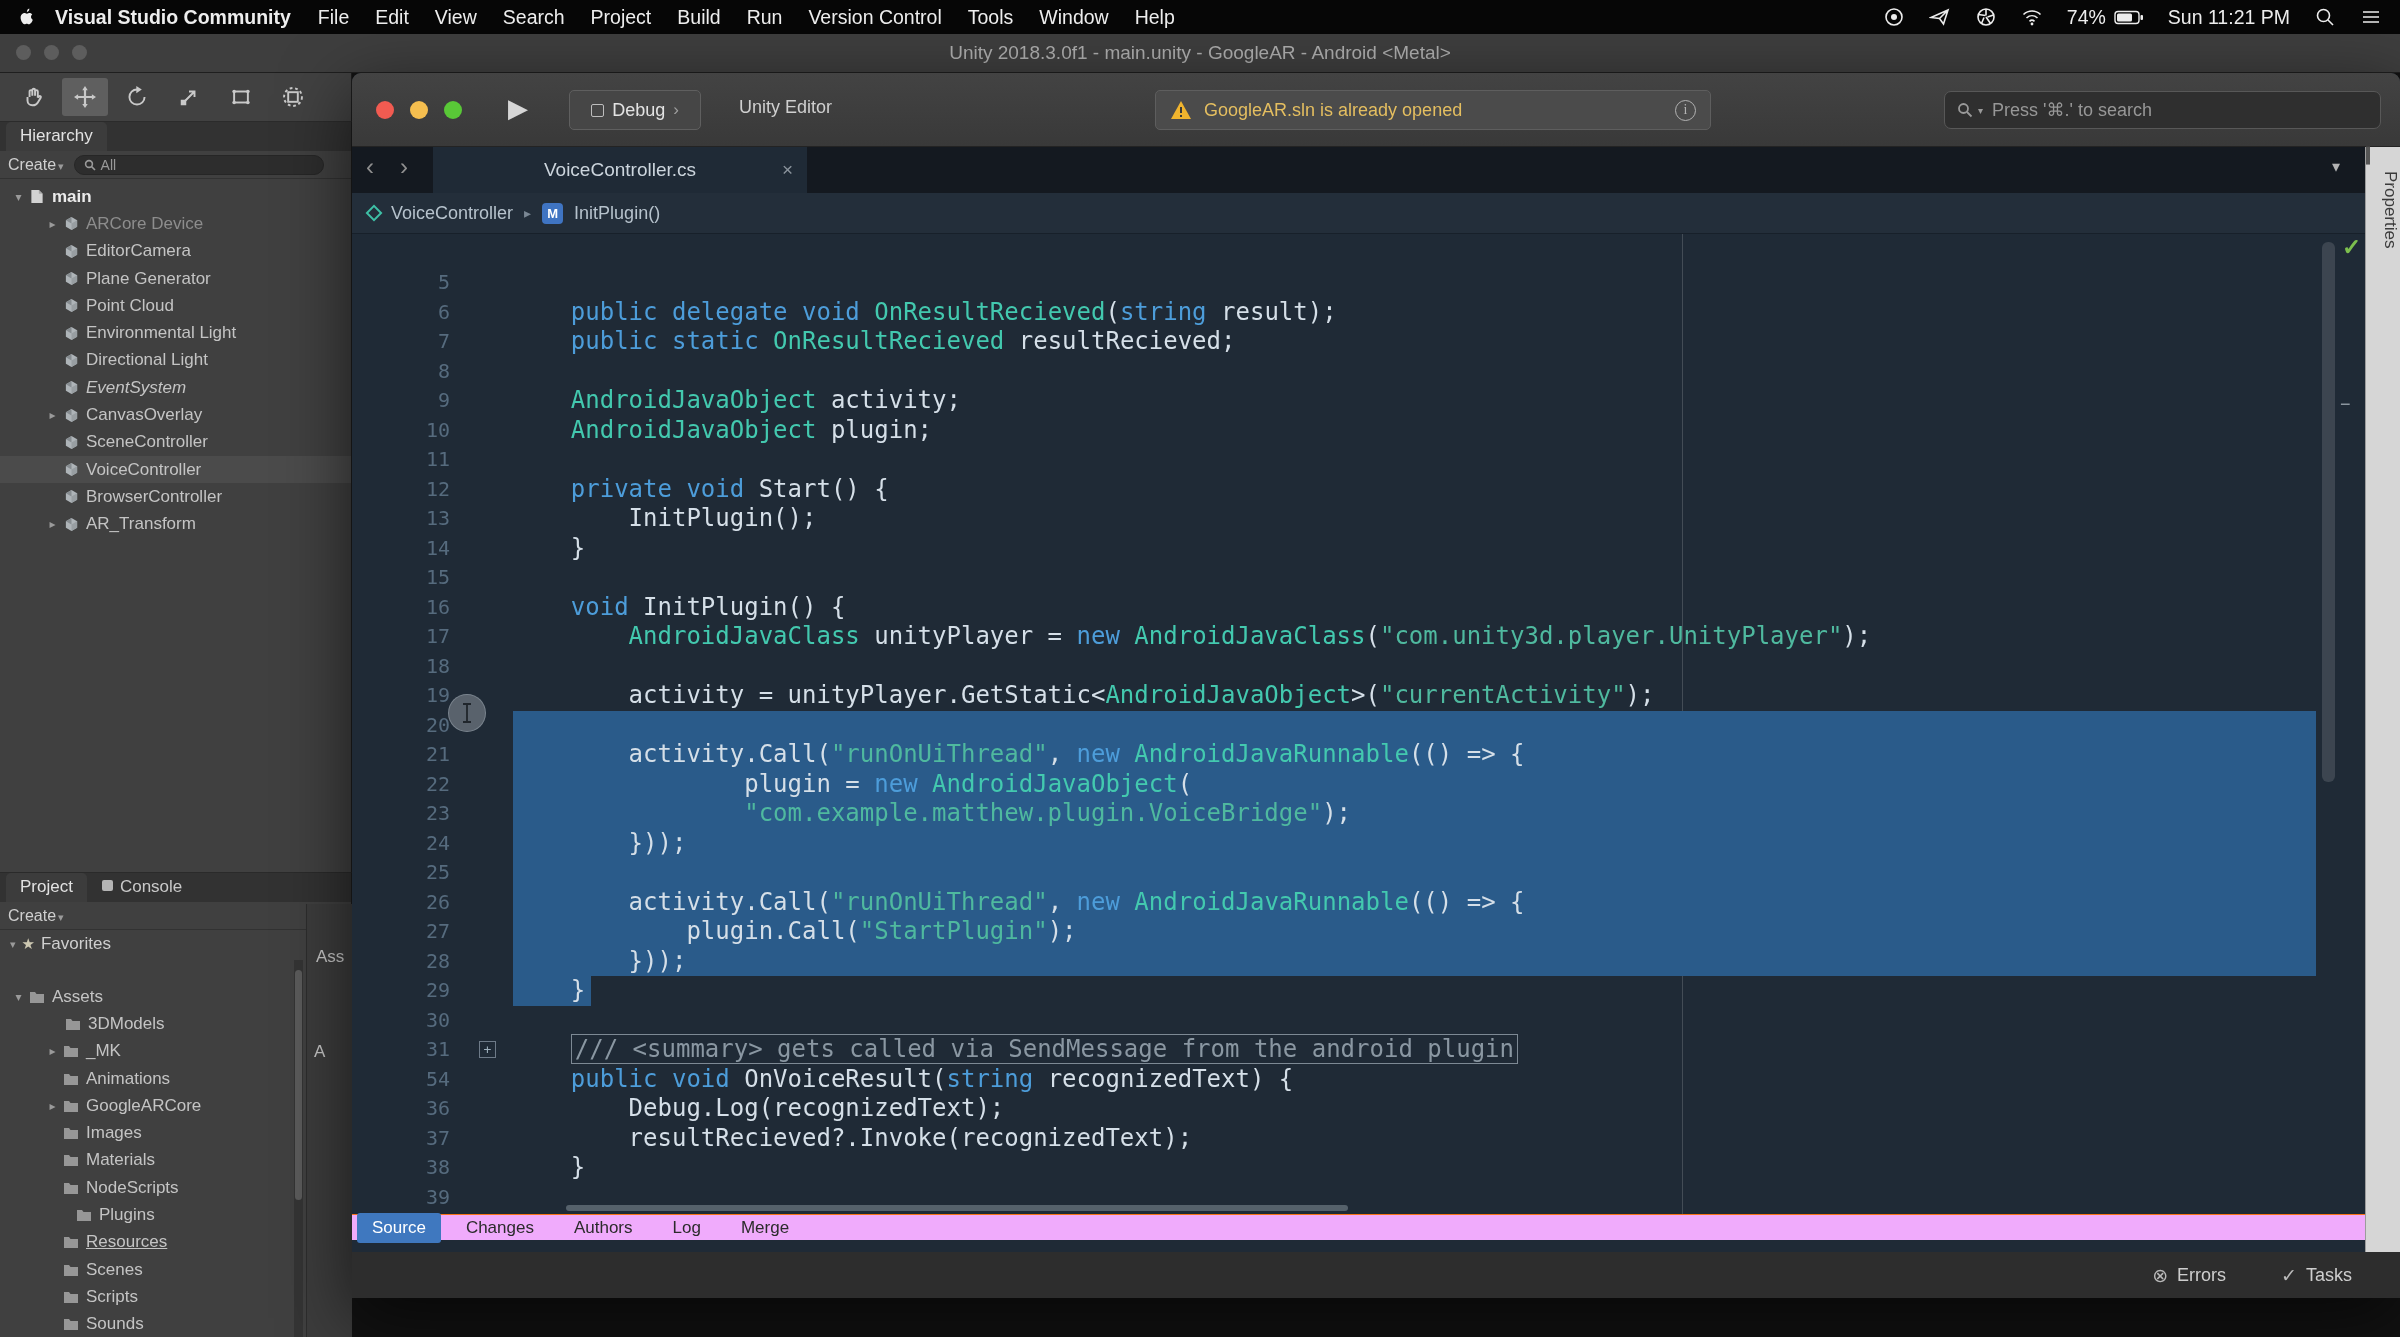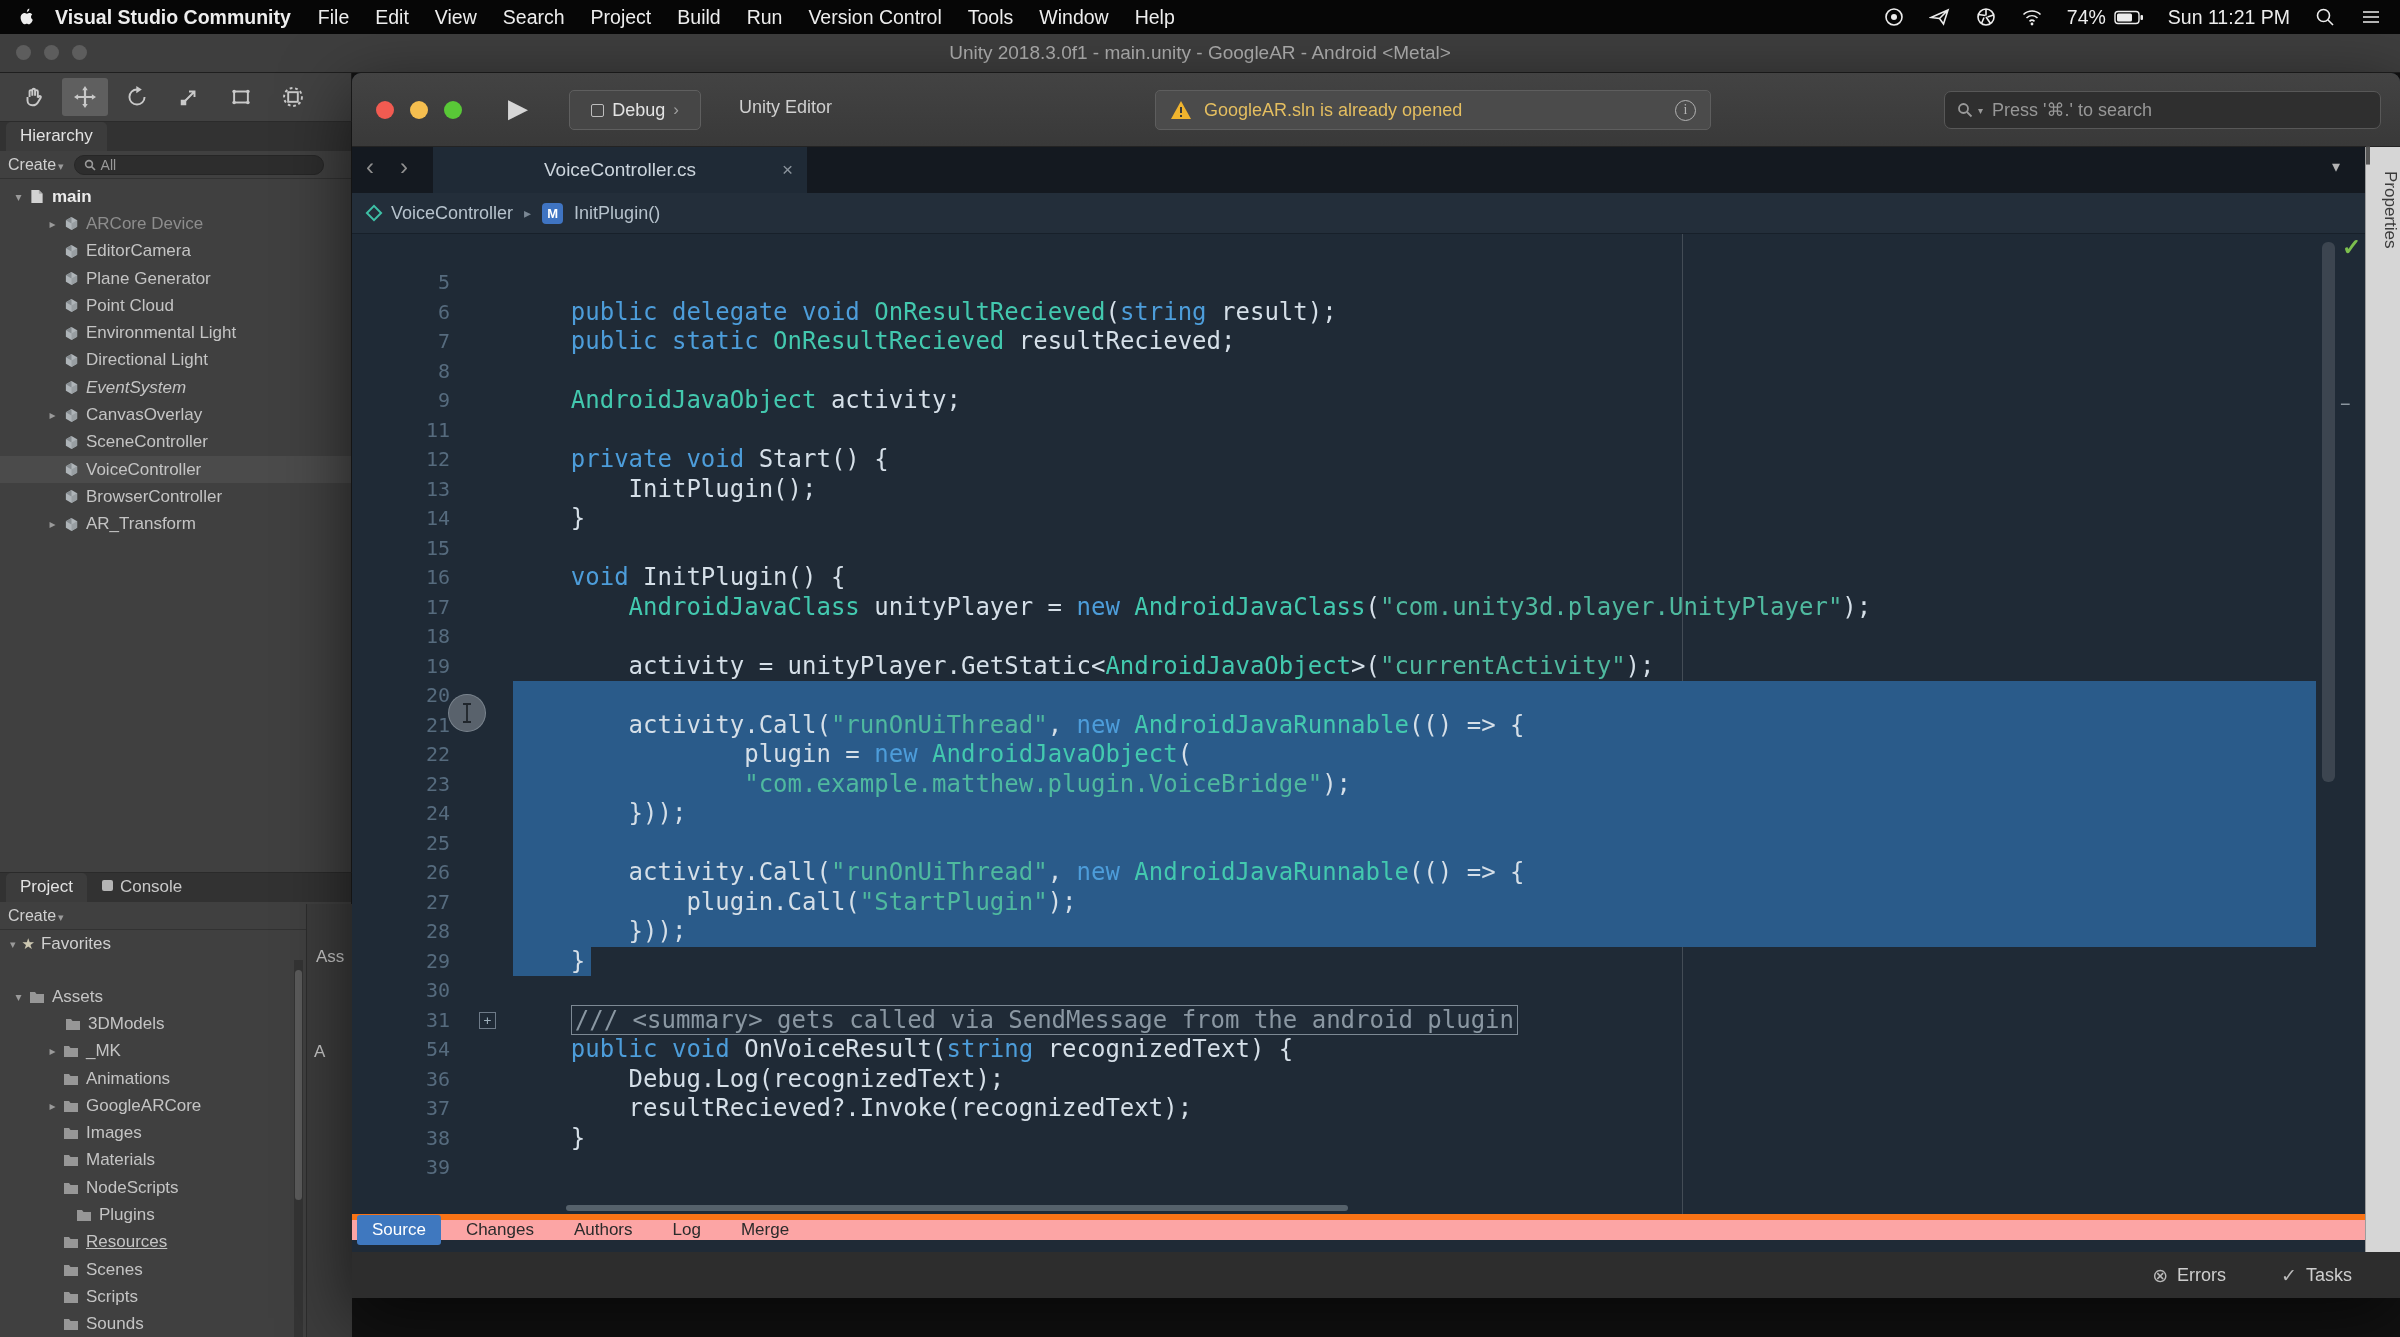--- a/index.html
+++ b/index.html
@@ -90,21 +90,21 @@
 .selhl.part{width:78px}
 .tk-k{color:#4d9dda}.tk-t{color:#43c9af}.tk-s{color:#4fb99f}.tk-w{color:#d5dfe8}
 .tk-cb{color:#8a97a2;border:1px solid #7d8994;padding:0 3px}
 .fold{position:absolute;left:127px;top:6px;width:17px;height:17px;border:1px solid #6d7a88;color:#9fb0bd;font:13px/15px "DejaVu Sans Mono",monospace;text-align:center;z-index:3}
 #cursor-pointer{position:absolute;left:96px;top:460px;width:38px;height:38px;border-radius:50%;background:rgba(225,230,235,.30);border:1px solid rgba(150,160,170,.55);display:flex;align-items:center;justify-content:center;z-index:5}
 #cursor-pointer svg{width:14px;height:22px;stroke:#20262c;stroke-width:1.8;fill:none}
 #vscroll{position:absolute;left:1970px;top:8px;width:13px;height:540px;background:rgba(255,255,255,.13);border-radius:6px}
 #okcheck{position:absolute;left:1990px;top:0px;color:#7cbf4e;font-size:23px;font-weight:bold}
 #foldmark{position:absolute;left:1988px;top:160px;color:#9aa5ad;font-size:18px}
 #hscroll{position:absolute;left:214px;bottom:3px;width:782px;height:6px;background:rgba(150,163,173,.45);border-radius:3px}
-#btabsbar{position:absolute;left:0;top:1141px;width:100%;height:26px;background:#fca5a5;border-top:6px solid #f97316;display:flex;align-items:center;gap:10px;padding-left:5px;font-size:17px;color:#2b2b2b}
+#btabsbar{position:absolute;left:0;top:1141px;width:100%;height:26px;background:#f0abfc;border-top:1px solid #f97316;display:flex;align-items:center;gap:10px;padding-left:5px;font-size:17px;color:#2b2b2b}
 .btab{padding:5px 15px;border-radius:3px}
 .btab.active{background:#3f78bf;color:#fff}
 #vstatusbar{position:absolute;left:0;top:1179px;width:100%;height:46px;background:#2d2d2d;display:flex;align-items:center;justify-content:flex-end;gap:55px;padding-right:48px;font-size:18px;color:#cecece}
 .statgrp{display:flex;align-items:center;gap:9px}
 .statgrp .gic{color:#b9b9b9;font-size:19px}
 #propstrip{position:absolute;right:0;top:74px;width:35px;height:1105px;background:#d6d6d6;border-left:1px solid #9c9c9c}
 #propstrip .pico{width:15px;height:15px;margin:10px auto 2px;border:1.5px solid #555;border-radius:2px}
 #propstrip .pico2{width:15px;height:4px;margin:2px auto 8px;border:1.5px solid #555;border-radius:2px}
 #propstrip .vtxt{writing-mode:vertical-rl;font-size:17px;color:#3a3a3a;margin:6px auto 0;display:block;text-align:center;width:100%}
 </style>
@@ -583,20 +583,21 @@
   </div>
 
   <div id="editor">
     <div id="colguide"></div>
     <div id="code-lines">
         <div class="cl"><span class="ln">5</span><span class="codeseg"></span></div>
         <div class="cl"><span class="ln">6</span><span class="codeseg"><span class="tk-w">    </span><span class="tk-k">public delegate void </span><span class="tk-t">OnResultRecieved</span><span class="tk-w">(</span><span class="tk-k">string</span><span class="tk-w"> result);</span></span></div>
         <div class="cl"><span class="ln">7</span><span class="codeseg"><span class="tk-w">    </span><span class="tk-k">public static </span><span class="tk-t">OnResultRecieved</span><span class="tk-w"> resultRecieved;</span></span></div>
         <div class="cl"><span class="ln">8</span><span class="codeseg"></span></div>
         <div class="cl"><span class="ln">9</span><span class="codeseg"><span class="tk-w">    </span><span class="tk-t">AndroidJavaObject</span><span class="tk-w"> activity;</span></span></div>
+        <div class="cl"><span class="ln">10</span><span class="codeseg"><span class="tk-w">    </span><span class="tk-t">AndroidJavaObject</span><span class="tk-w"> plugin;</span></span></div>
         <div class="cl"><span class="ln">11</span><span class="codeseg"></span></div>
         <div class="cl"><span class="ln">12</span><span class="codeseg"><span class="tk-w">    </span><span class="tk-k">private void </span><span class="tk-w">Start() {</span></span></div>
         <div class="cl"><span class="ln">13</span><span class="codeseg"><span class="tk-w">        InitPlugin();</span></span></div>
         <div class="cl"><span class="ln">14</span><span class="codeseg"><span class="tk-w">    }</span></span></div>
         <div class="cl"><span class="ln">15</span><span class="codeseg"></span></div>
         <div class="cl"><span class="ln">16</span><span class="codeseg"><span class="tk-w">    </span><span class="tk-k">void </span><span class="tk-w">InitPlugin() {</span></span></div>
         <div class="cl"><span class="ln">17</span><span class="codeseg"><span class="tk-w">        </span><span class="tk-t">AndroidJavaClass</span><span class="tk-w"> unityPlayer = </span><span class="tk-k">new </span><span class="tk-t">AndroidJavaClass</span><span class="tk-w">(</span><span class="tk-s">"com.unity3d.player.UnityPlayer"</span><span class="tk-w">);</span></span></div>
         <div class="cl"><span class="ln">18</span><span class="codeseg"></span></div>
         <div class="cl"><span class="ln">19</span><span class="codeseg"><span class="tk-w">        activity = unityPlayer.GetStatic&lt;</span><span class="tk-t">AndroidJavaObject</span><span class="tk-w">&gt;(</span><span class="tk-s">"currentActivity"</span><span class="tk-w">);</span></span></div>
         <div class="cl"><div class="selhl full"></div><span class="ln">20</span><span class="codeseg"></span></div>

